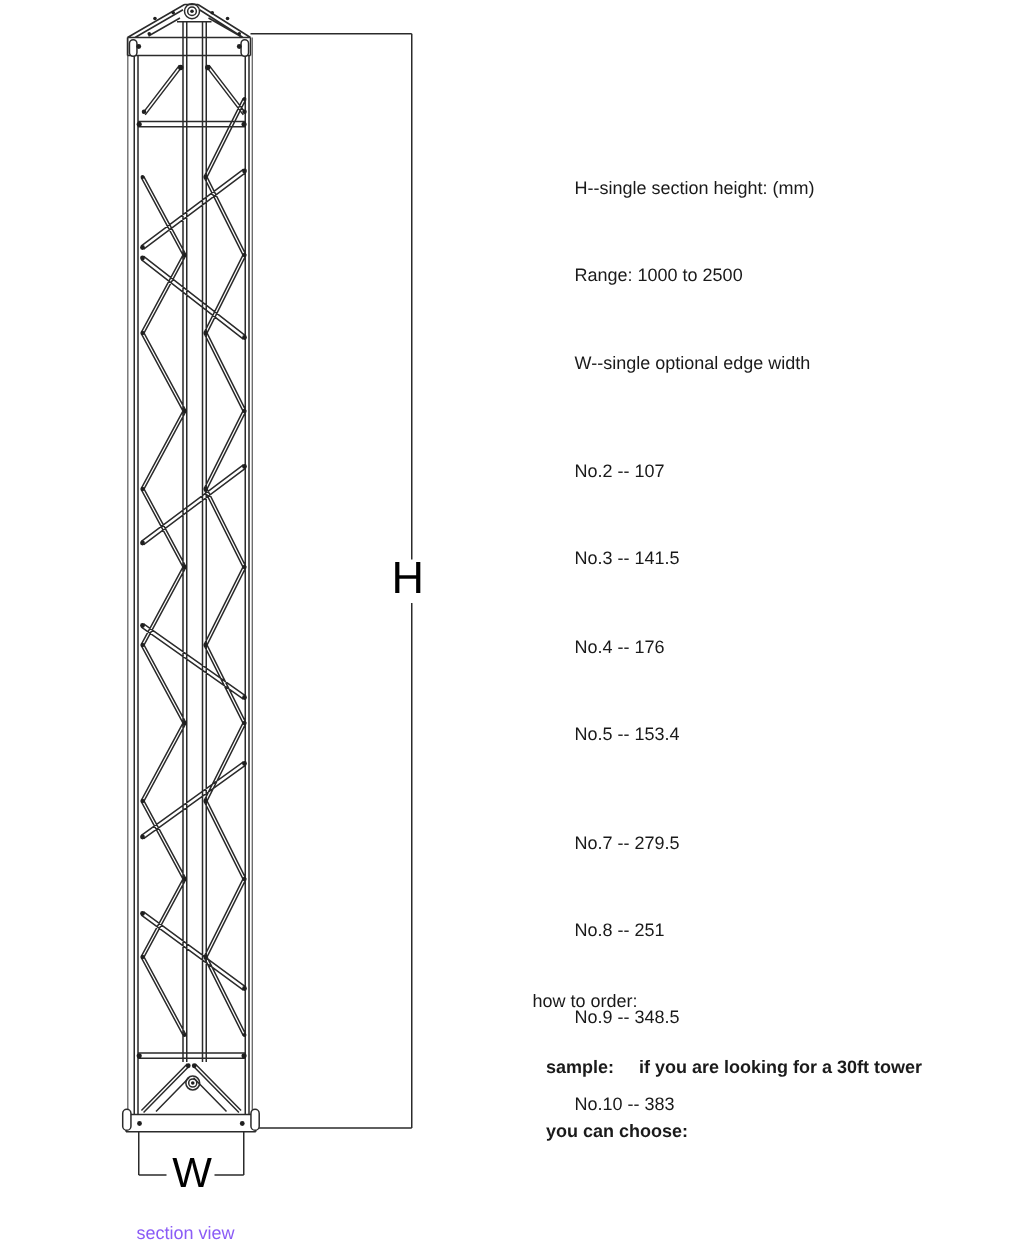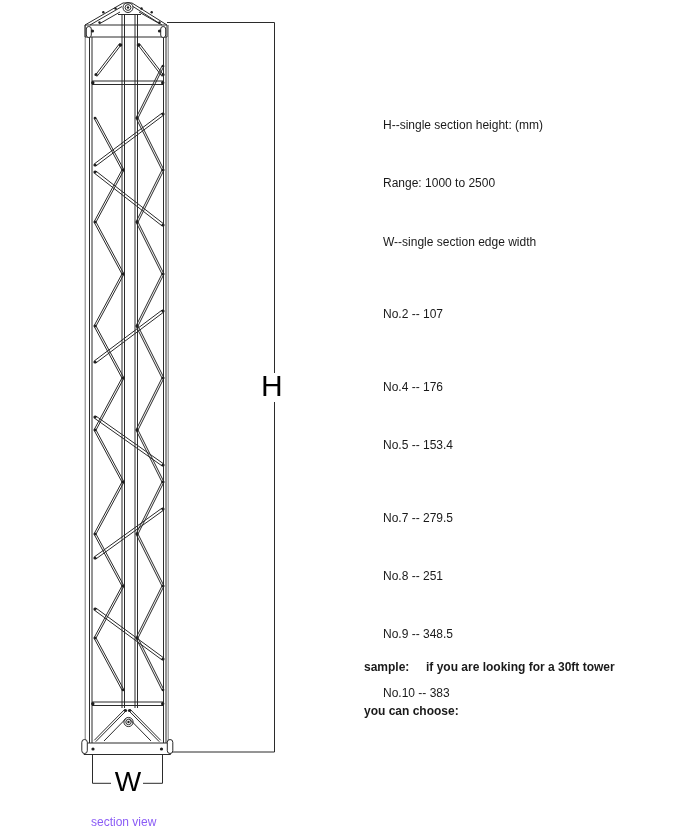--- a/index.html
+++ b/index.html
@@ -123,42 +123,44 @@
   <div class="dim-label dim-w">W</div>
   <div class="caption">section view</div>
 
   <div class="txt specs">
     
   
       <div class="spec-line">H--single section height: (mm)</div>
     
       <div class="spec-line">Range: 1000 to 2500</div>
     
-      <div class="spec-line">W--single section edge width</div>
+      <div class="spec-line">W--single optional edge width</div>
     
     
       <div class="spec-line">No.2 -- 107</div>
     
+      <div class="spec-line">No.3 -- 141.5</div>
     
       <div class="spec-line">No.4 -- 176</div>
     
       <div class="spec-line">No.5 -- 153.4</div>
     
     
       <div class="spec-line">No.7 -- 279.5</div>
     
       <div class="spec-line">No.8 -- 251</div>
     
       <div class="spec-line">No.9 -- 348.5</div>
     
       <div class="spec-line">No.10 -- 383</div>
     </div>
 
 
   <div class="txt ordering">
+    <div class="ord-heading">how to order:</div>
     <div class="ord-sample"><span class="ord-sample-label">sample:</span><span class="sample-text">if you are looking for a 30ft tower</span></div>
     <div class="ord-choose">you can choose:</div>
     <div class="ord-options">
       
     
         
       
         
       
         

